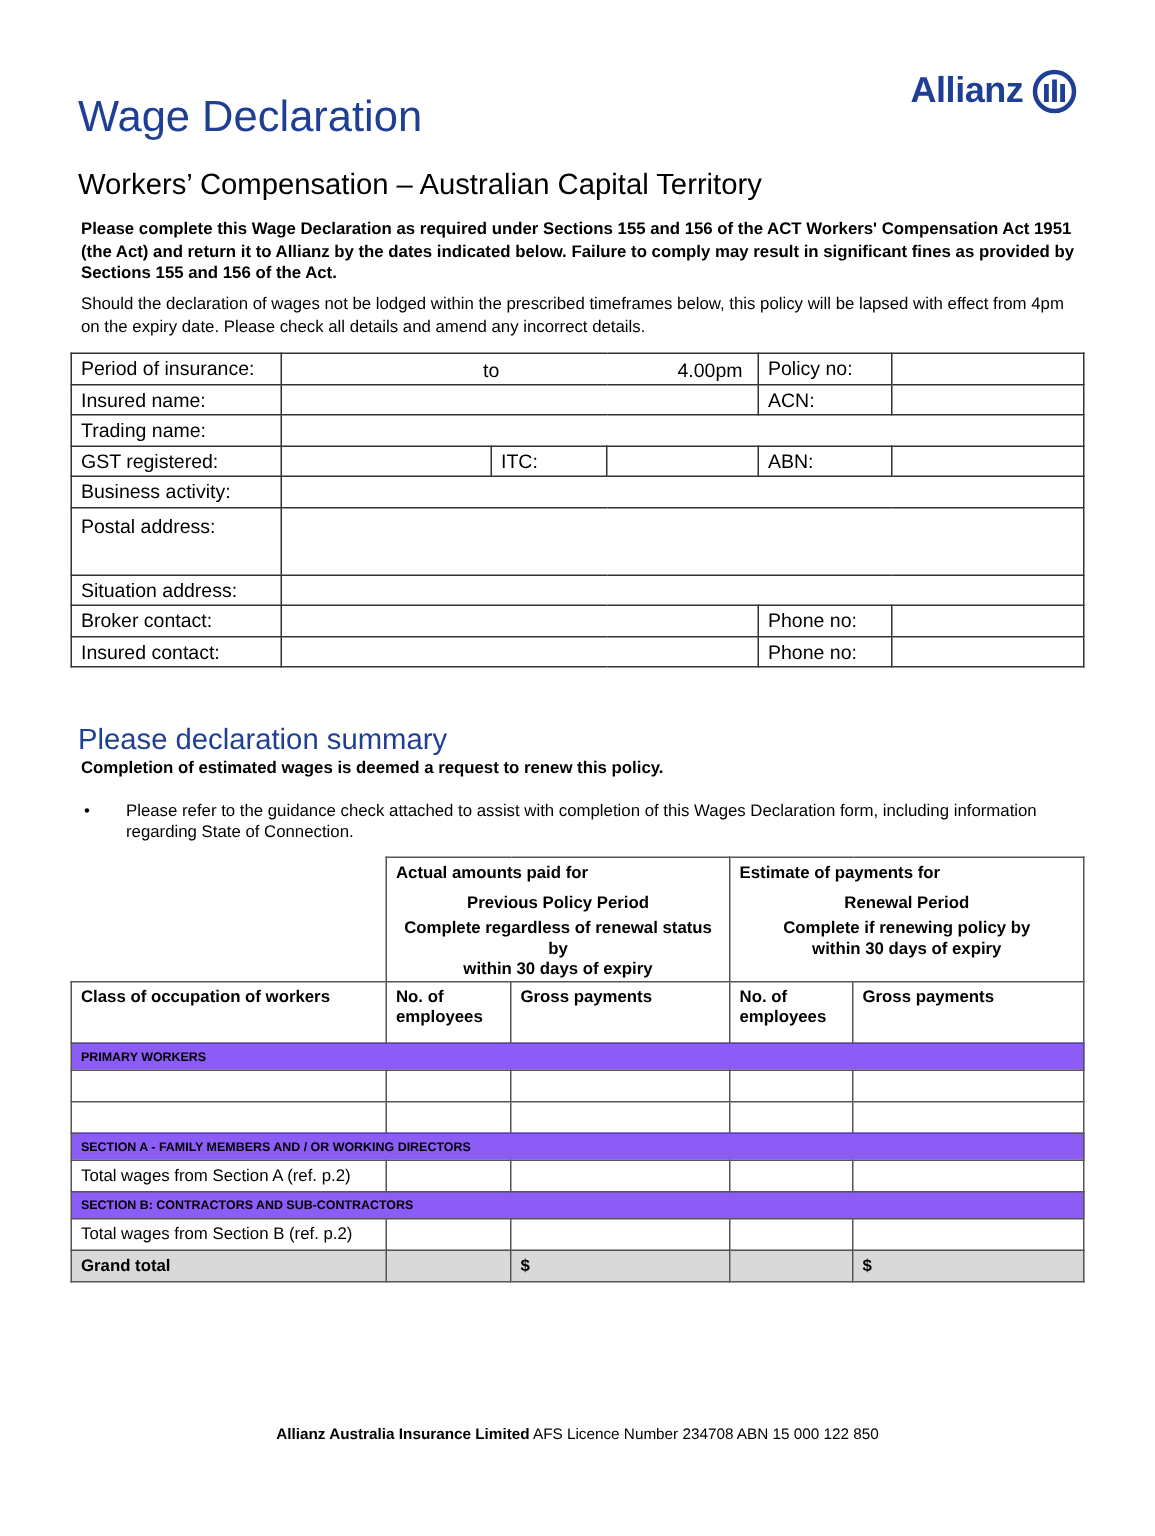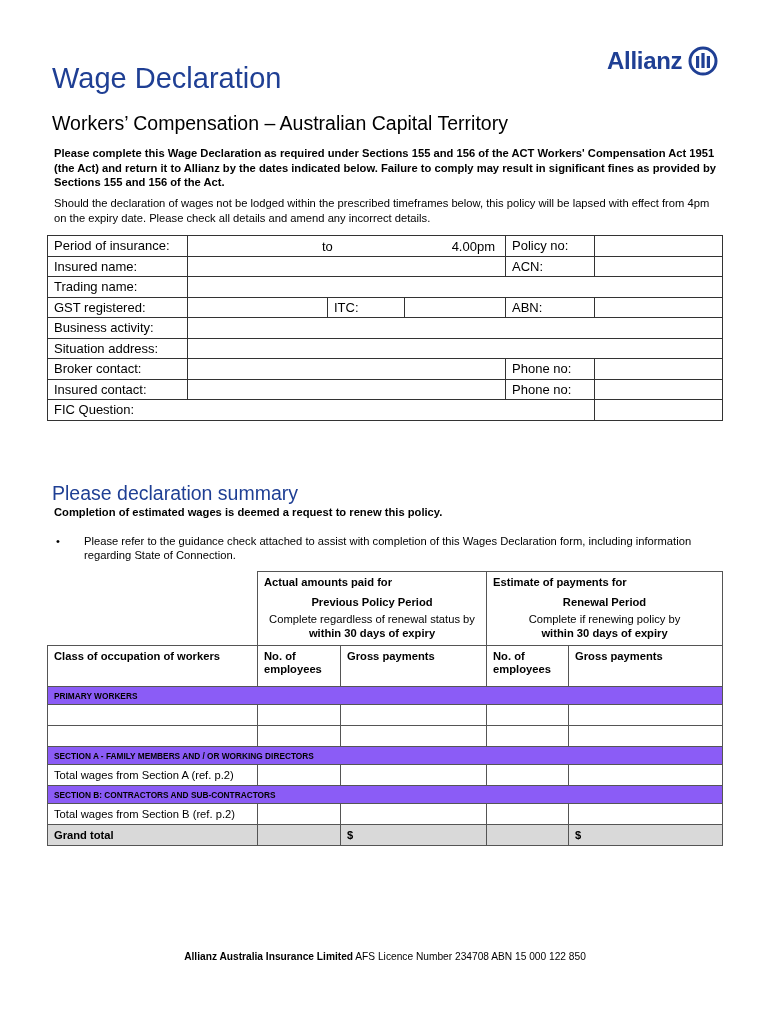--- a/index.html
+++ b/index.html
@@ -30,21 +30,21 @@
   .bullet { left: 54px; top: 535px; width: 665px; font-size: 11.2px; line-height: 13.5px; display: flex; }
   .bullet .dot { width: 28px; flex: none; padding-left: 2px; }
 
   
   table.wages { position: absolute; left: 47px; top: 571px; width: 675px; border-collapse: collapse;
                 font-size: 11.2px; table-layout: fixed; }
   table.wages td { border: 1px solid #555; padding: 0 6px; vertical-align: middle; }
   table.wages td.blank { border: none; }
   table.wages td.grp { text-align: left; font-weight: bold; height: 20px; border-bottom: none; border-top-width: 1px; }
   table.wages td.grp2 { text-align: center; font-weight: bold; height: 20px; border-top: none; border-bottom: none; }
-  table.wages td.grp3 { text-align: center; height: 32px; line-height: 13.5px; border-top: none; vertical-align: top; padding-top: 1px; }
+  table.wages td.grp3 { text-align: center; height: 32px; line-height: 13.5px; border-top: none; vertical-align: top; padding-top: 1px; font-weight: bold; }
   table.wages td.colhead { font-weight: bold; vertical-align: top; height: 36px; padding-top: 4px; line-height: 13px; }
   table.wages td.band { background: #8b5cf6; font-size: 8.3px; font-weight: bold; height: 17px; }
   table.wages td.row { height: 20px; }
   table.wages td.dot-top { border-top: 1px dotted #888; }
   table.wages tr.total td { background: #d9d9d9; font-weight: bold; height: 20px; }
 
   .footer { left: 0; width: 770px; top: 950px; text-align: center; font-size: 10.2px; }
 </style>
 </head>
 <body>
@@ -100,37 +100,37 @@
     <td>ITC:</td>
     <td></td>
     <td>ABN:</td>
     <td></td>
   </tr>
   <tr>
     <td>Business activity:</td>
     <td colspan="5"></td>
   </tr>
   <tr>
+    <td class="tall">Postal address:</td>
+    <td colspan="5" class="tall"></td>
+  </tr>
+  <tr>
     <td>Situation address:</td>
     <td colspan="5"></td>
   </tr>
   <tr>
     <td class="dot-top">Broker contact:</td>
     <td colspan="3" class="dot-top"></td>
     <td class="dot-top">Phone no:</td>
     <td class="dot-top"></td>
   </tr>
   <tr>
     <td>Insured contact:</td>
     <td colspan="3"></td>
     <td>Phone no:</td>
-    <td></td>
-  </tr>
-  <tr>
-    <td colspan="5">FIC Question:</td>
     <td></td>
   </tr>
 </tbody>
   </table>
 
 <h2 class="abs sec-title">Please declaration summary</h2>
 <div class="abs sec-sub">Completion of estimated wages is deemed a request to renew this policy.</div>
 <div class="abs bullet">
   <span class="dot">•</span>
   <span>Please refer to the guidance check attached to assist with completion of this Wages Declaration form,  including information regarding State of Connection.</span>

